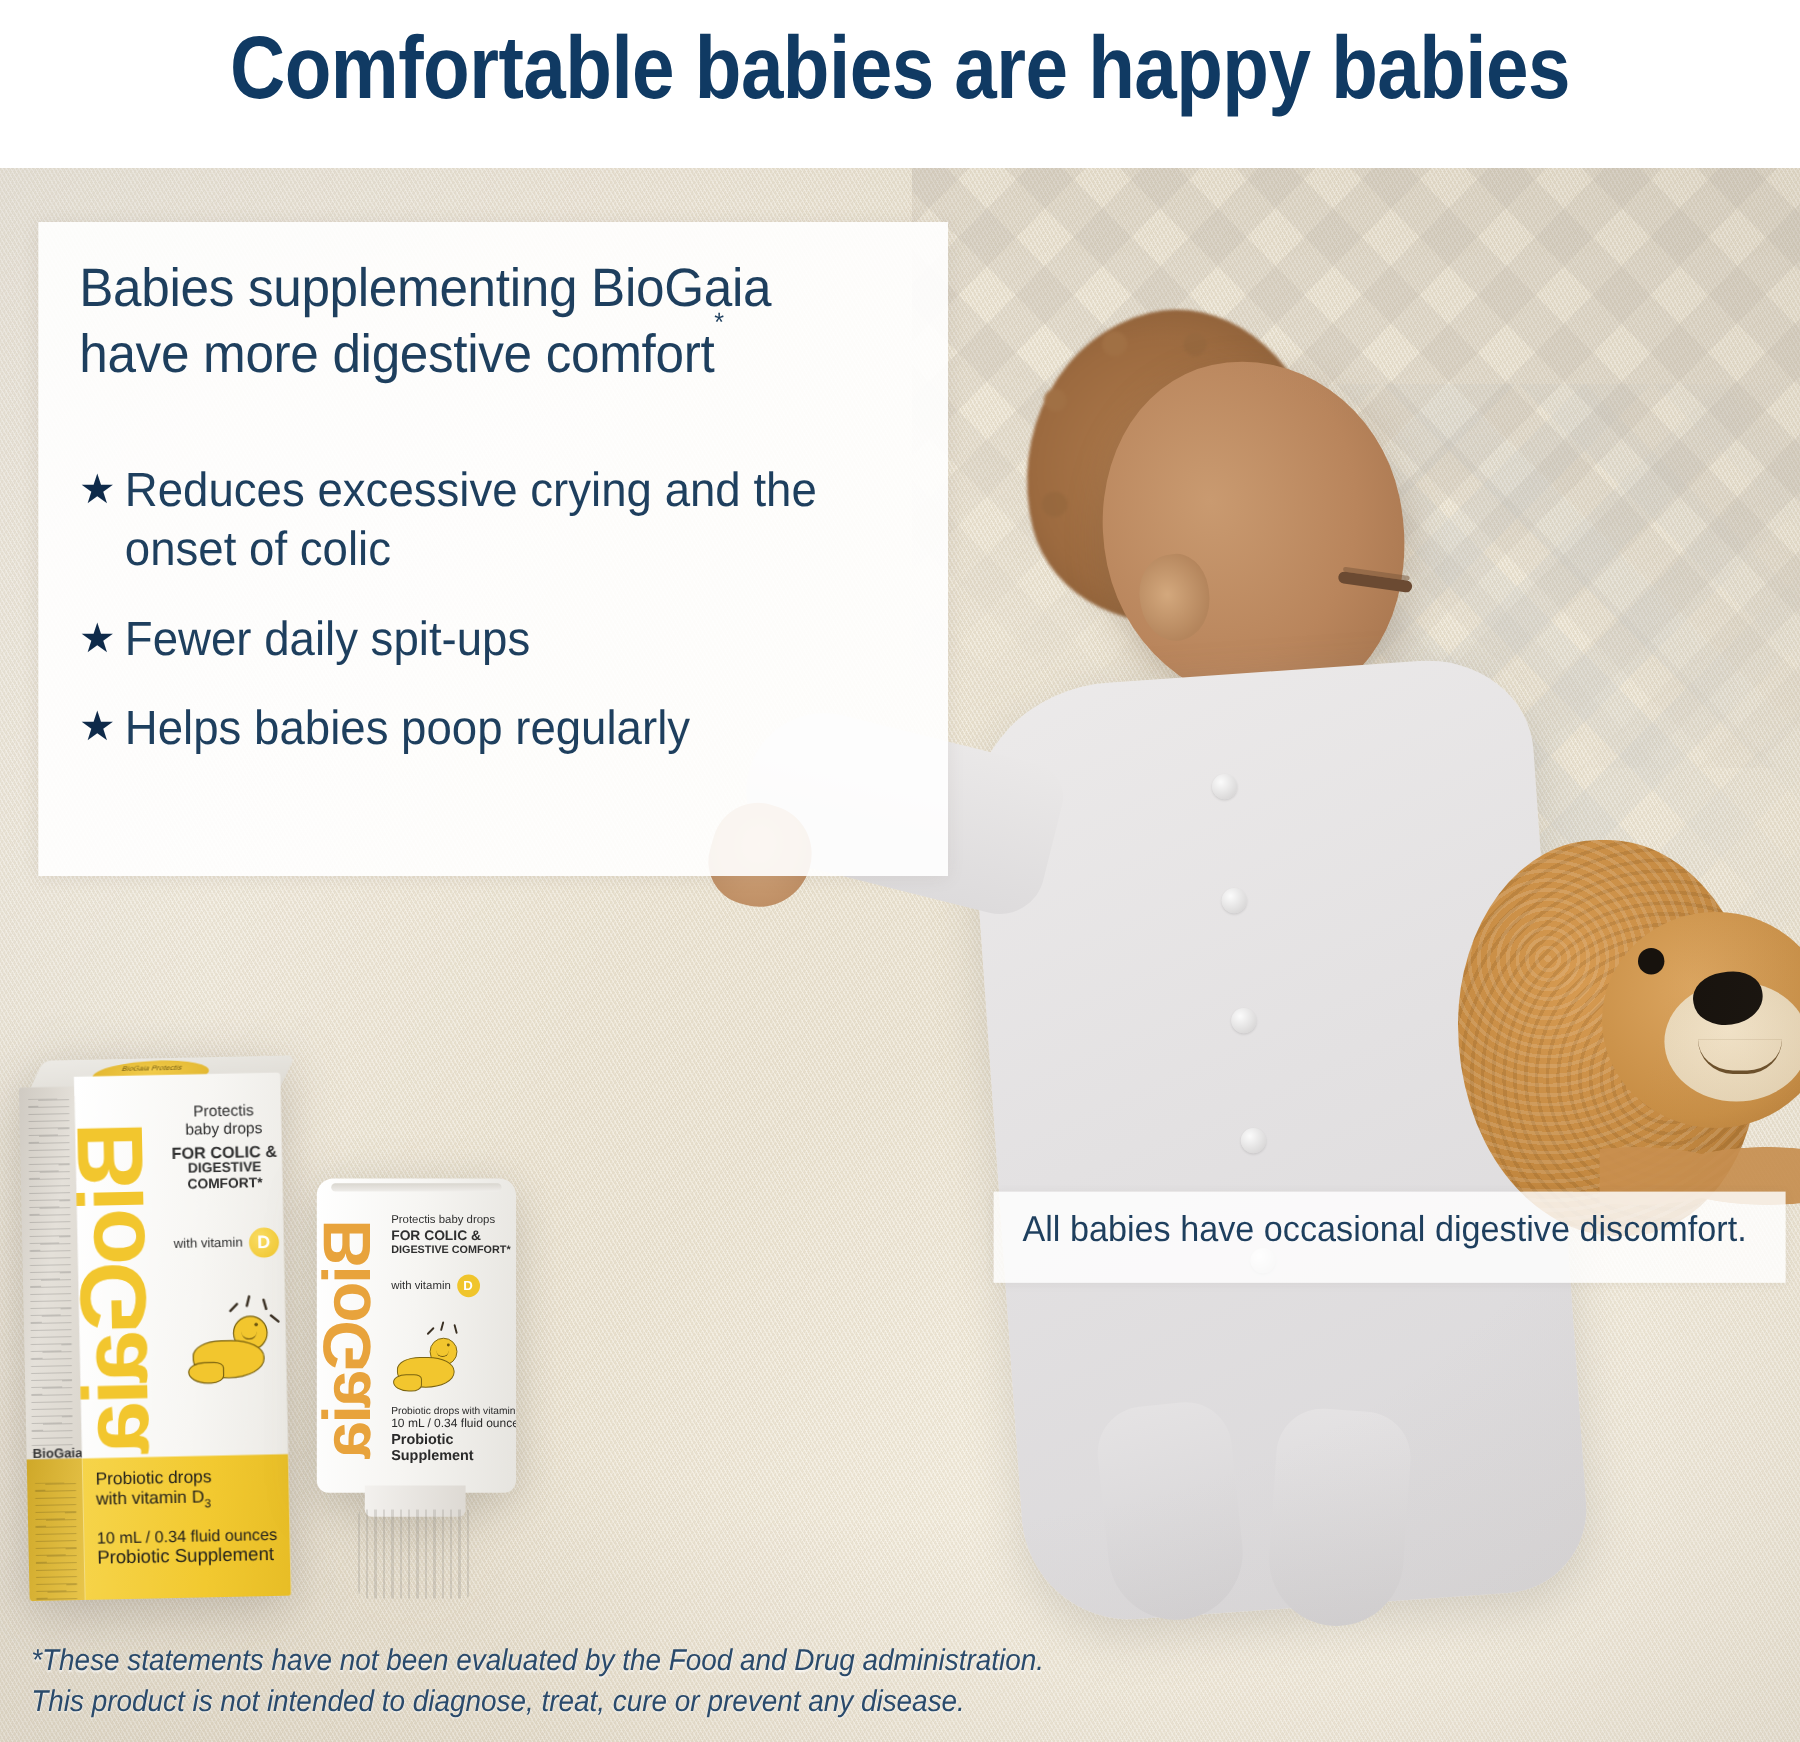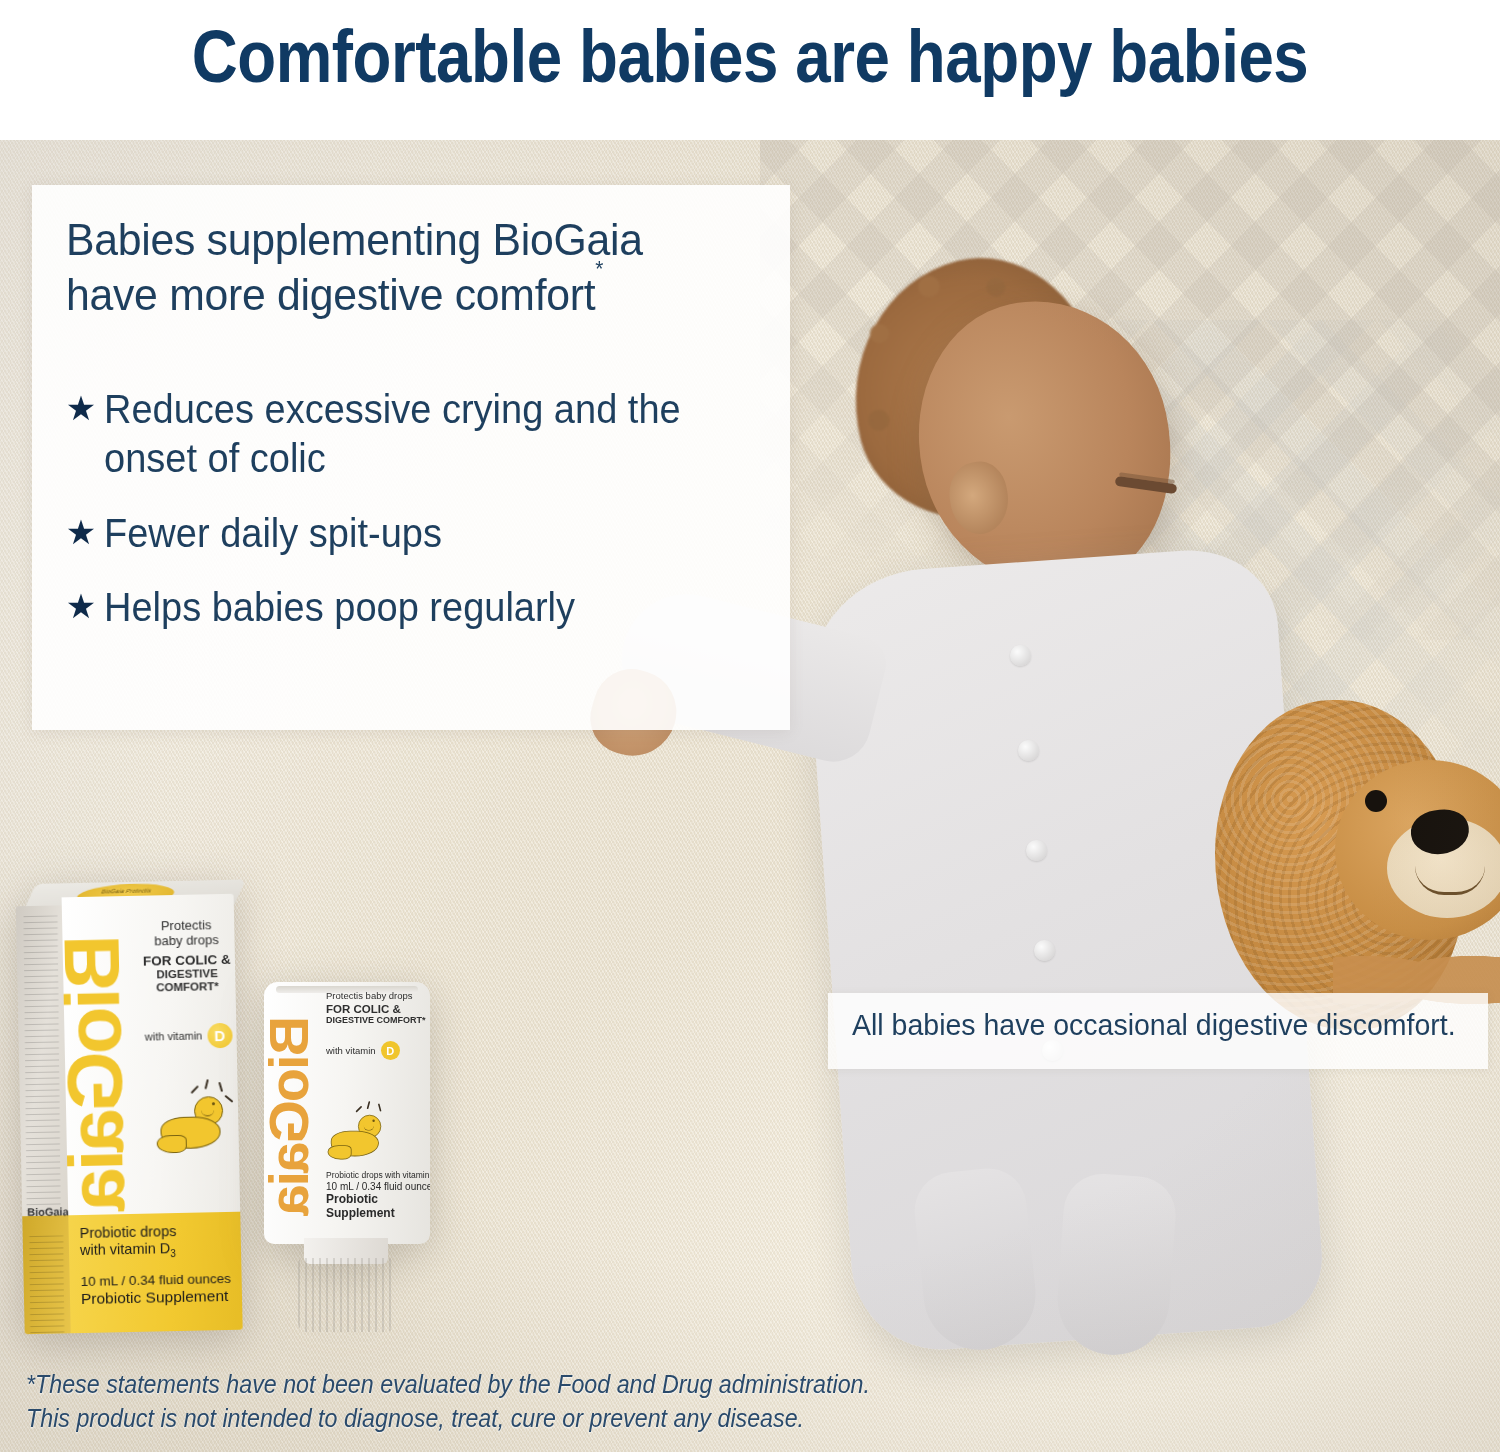--- a/index.html
+++ b/index.html
@@ -287,21 +287,21 @@
   }
   .btl-seam{
     position:absolute;left:12px;top:4px;width:142px;height:7px;
     background:linear-gradient(180deg,#d9d6cf,#efedea);border-radius:6px;
   }
   .btl-word{
     position:absolute;left:-8px;top:34px;
     font-size:56px;font-weight:700;color:#E8A33C;letter-spacing:-2px;
     writing-mode:vertical-rl;transform:rotate(180deg) scaleY(-1);height:220px;
   }
-  .btl-right{position:absolute;left:62px;top:8px;width:108px;color:#2f2f2f;}
+  .btl-right{position:absolute;left:62px;top:29px;width:108px;color:#2f2f2f;}
   .btl-p1{font-size:9.5px;}
   .btl-p2{font-size:11.5px;font-weight:700;margin-top:2px;}
   .btl-p3{font-size:9px;font-weight:700;}
   .btl-vit{margin-top:16px;font-size:9.5px;display:flex;align-items:center;gap:5px;}
   .btl-d{
     width:19px;height:19px;border-radius:50%;background:#F0C52C;color:#fff;
     font-size:11px;font-weight:700;display:flex;align-items:center;justify-content:center;
   }
   .btl-mascot{position:absolute;left:62px;top:128px;width:62px;height:52px;transform:scale(.8);transform-origin:left top;}
   .btl-foot{position:absolute;left:62px;top:188px;width:112px;color:#2a2a2a;}

